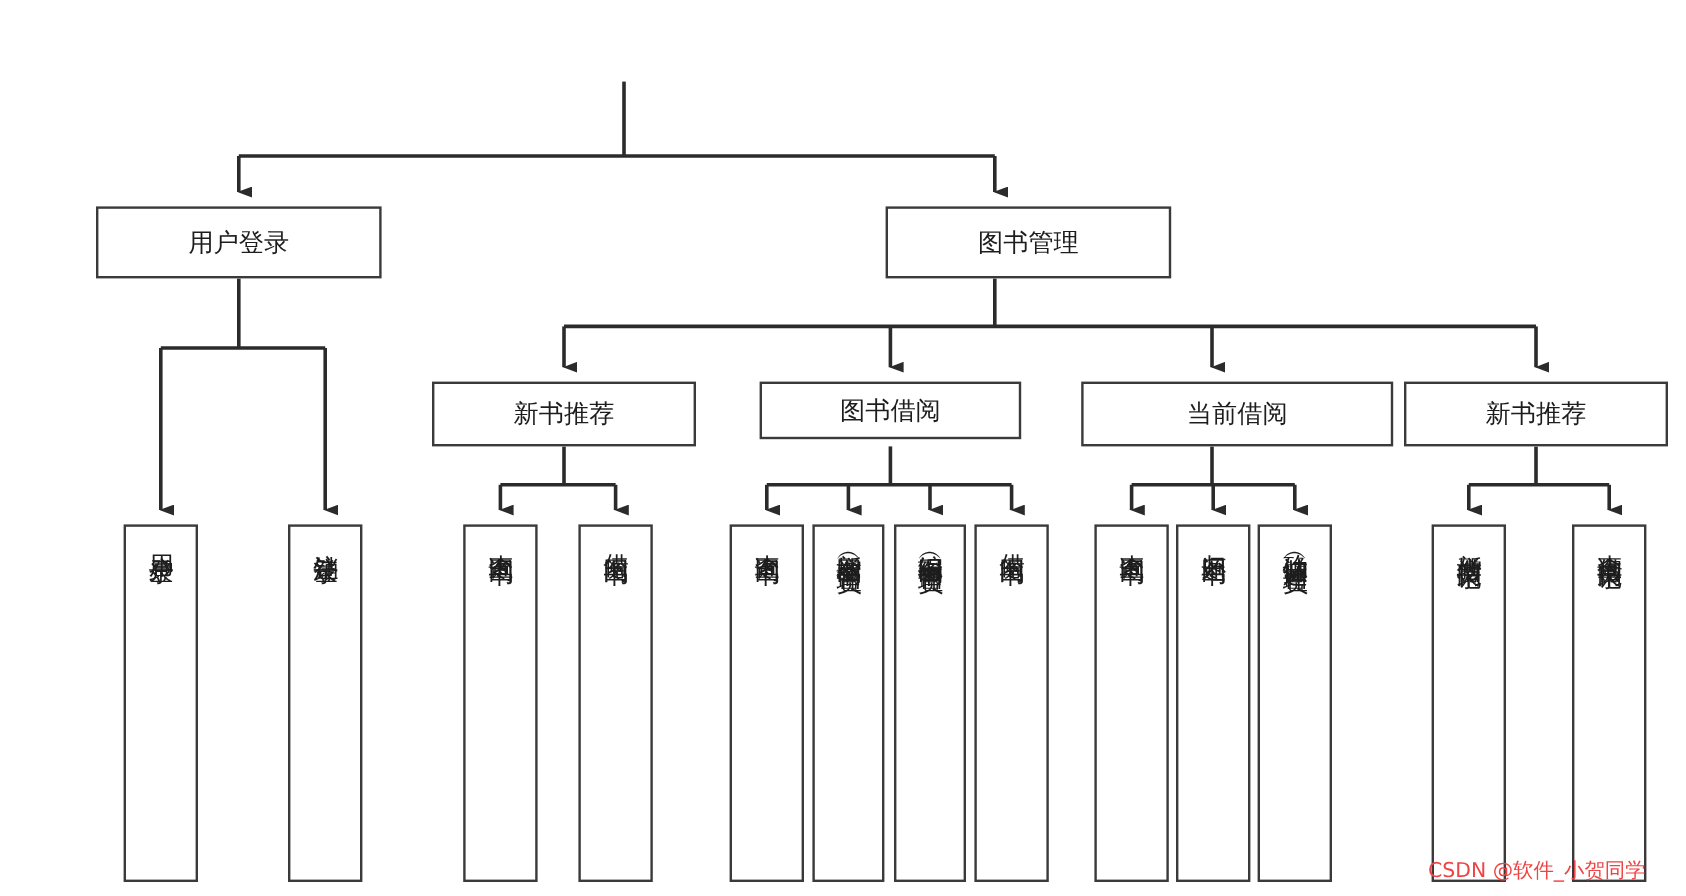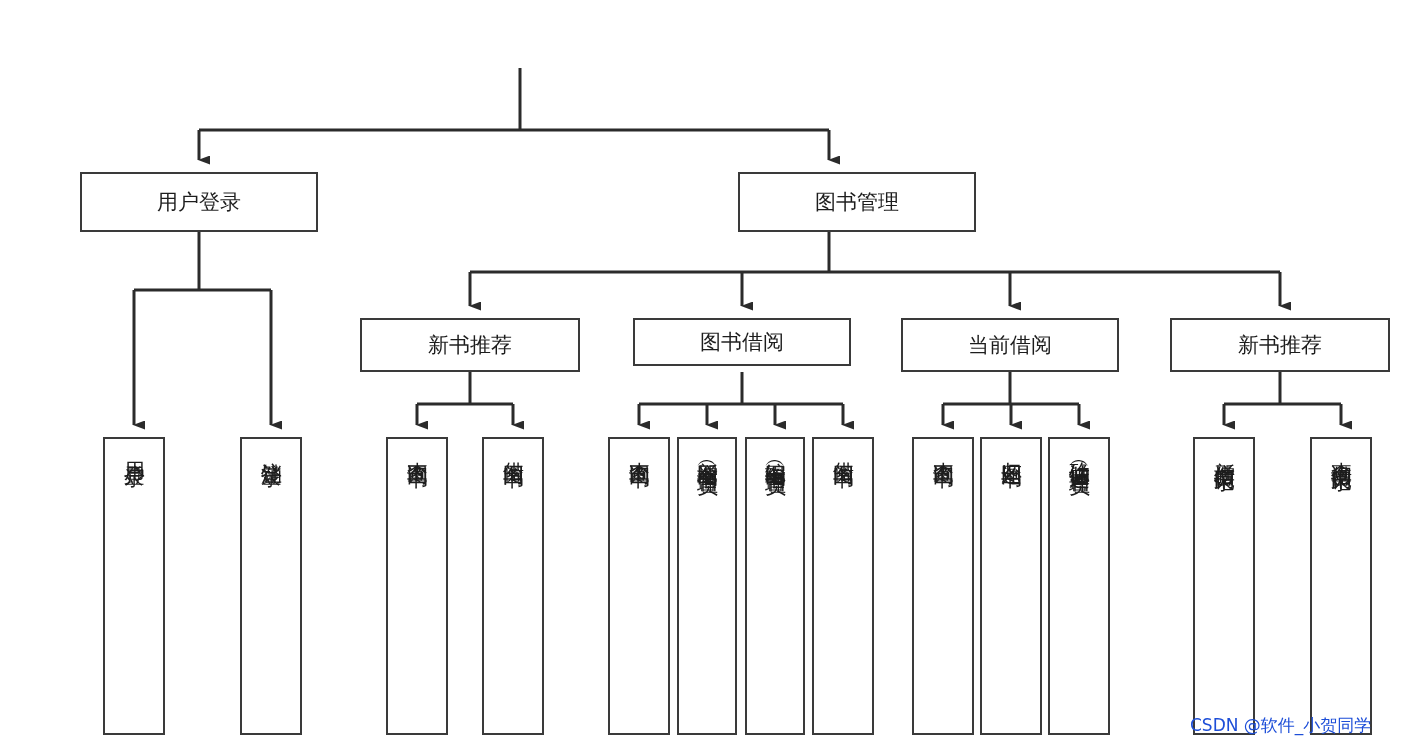--- a/index.html
+++ b/index.html
@@ -58,21 +58,21 @@
     text-orientation: upright;
     font-size: 21px;
     letter-spacing: 2px;
     line-height: 1;
   }
   .watermark {
     position: absolute;
     left: 1190px;
     top: 714px;
     font-size: 17px;
-    color: #1d4ed8;
+    color: #ef4444;
     z-index: 5;
     white-space: nowrap;
   }
 </style>
 </head>
 <body>
 
 <div id="diagram-root">
 
   <svg class="edges" viewBox="0 0 1405 747">
@@ -132,21 +132,21 @@
   <div class="node horizontal" style="left: 710px; top: 172px; width: 238px; height: 60px; margin-left: 28px;">
     <span class="label">图书管理</span>
   </div>
 
   <div class="node horizontal" style="left: 360px; top: 318px; width: 220px; height: 54px;">
     <span class="label">新书推荐</span>
   </div>
   <div class="node horizontal" style="left: 633px; top: 318px; width: 218px; height: 48px;">
     <span class="label">图书借阅</span>
   </div>
-  <div class="node horizontal" style="left: 901px; top: 318px; width: 218px; height: 54px;">
+  <div class="node horizontal" style="left: 901px; top: 318px; width: 260px; height: 54px;">
     <span class="label">当前借阅</span>
   </div>
   <div class="node horizontal" style="left: 1170px; top: 318px; width: 220px; height: 54px;">
     <span class="label">新书推荐</span>
   </div>
 
   <div class="node vertical" style="left: 103px; top: 437px; width: 62px; height: 298px;">
     <span class="label">用户登录</span>
   </div>
   <div class="node vertical" style="left: 240px; top: 437px; width: 62px; height: 298px;">

